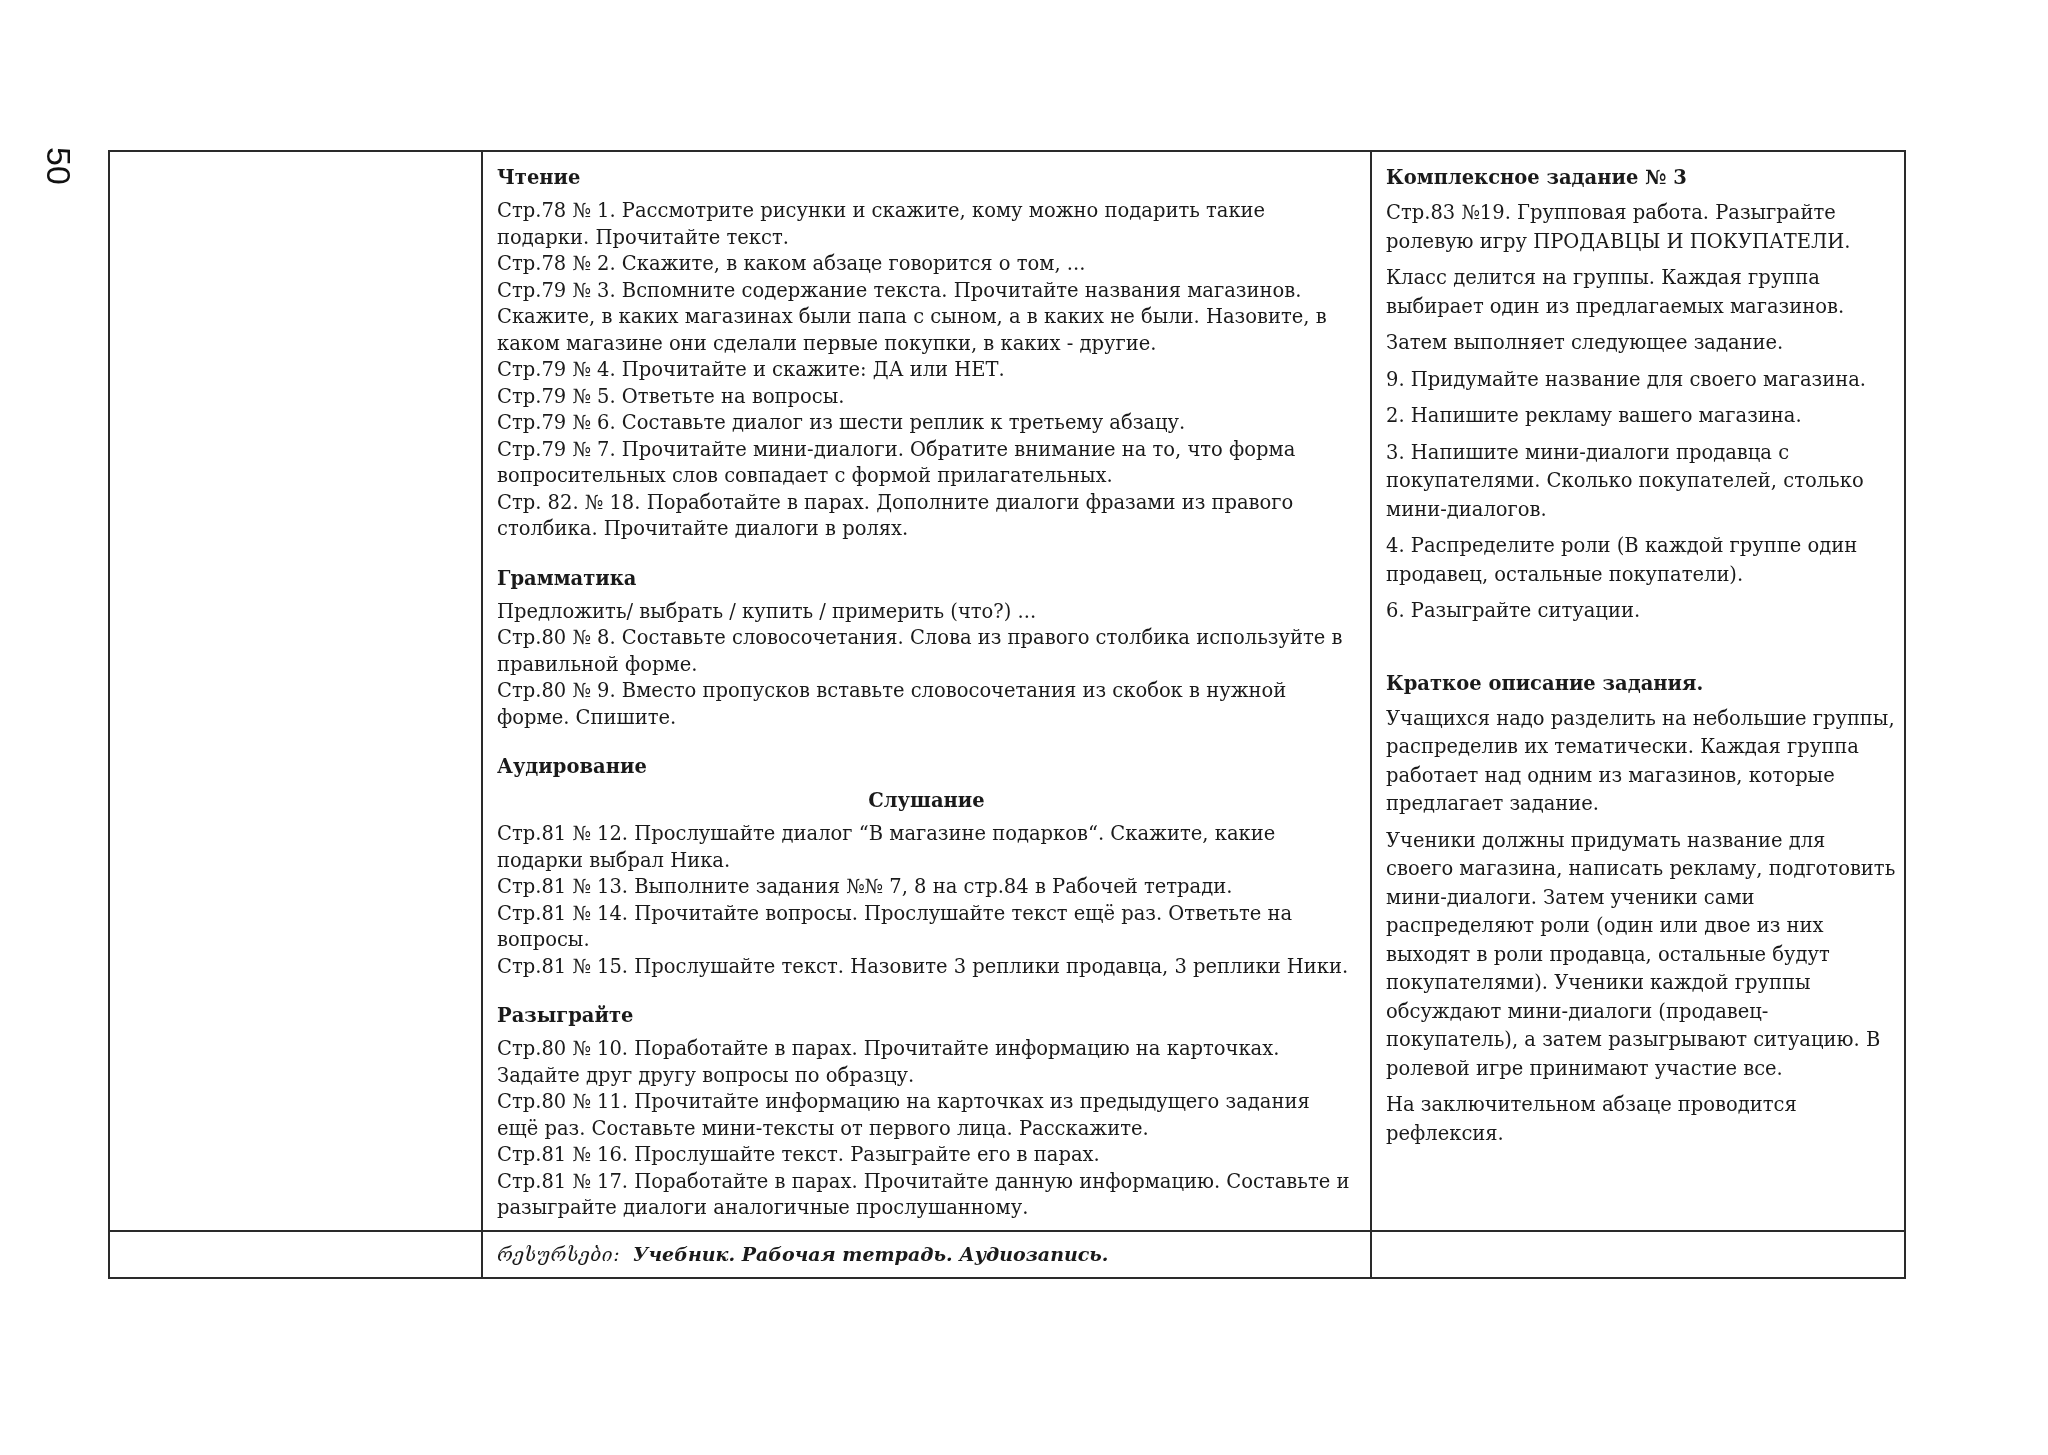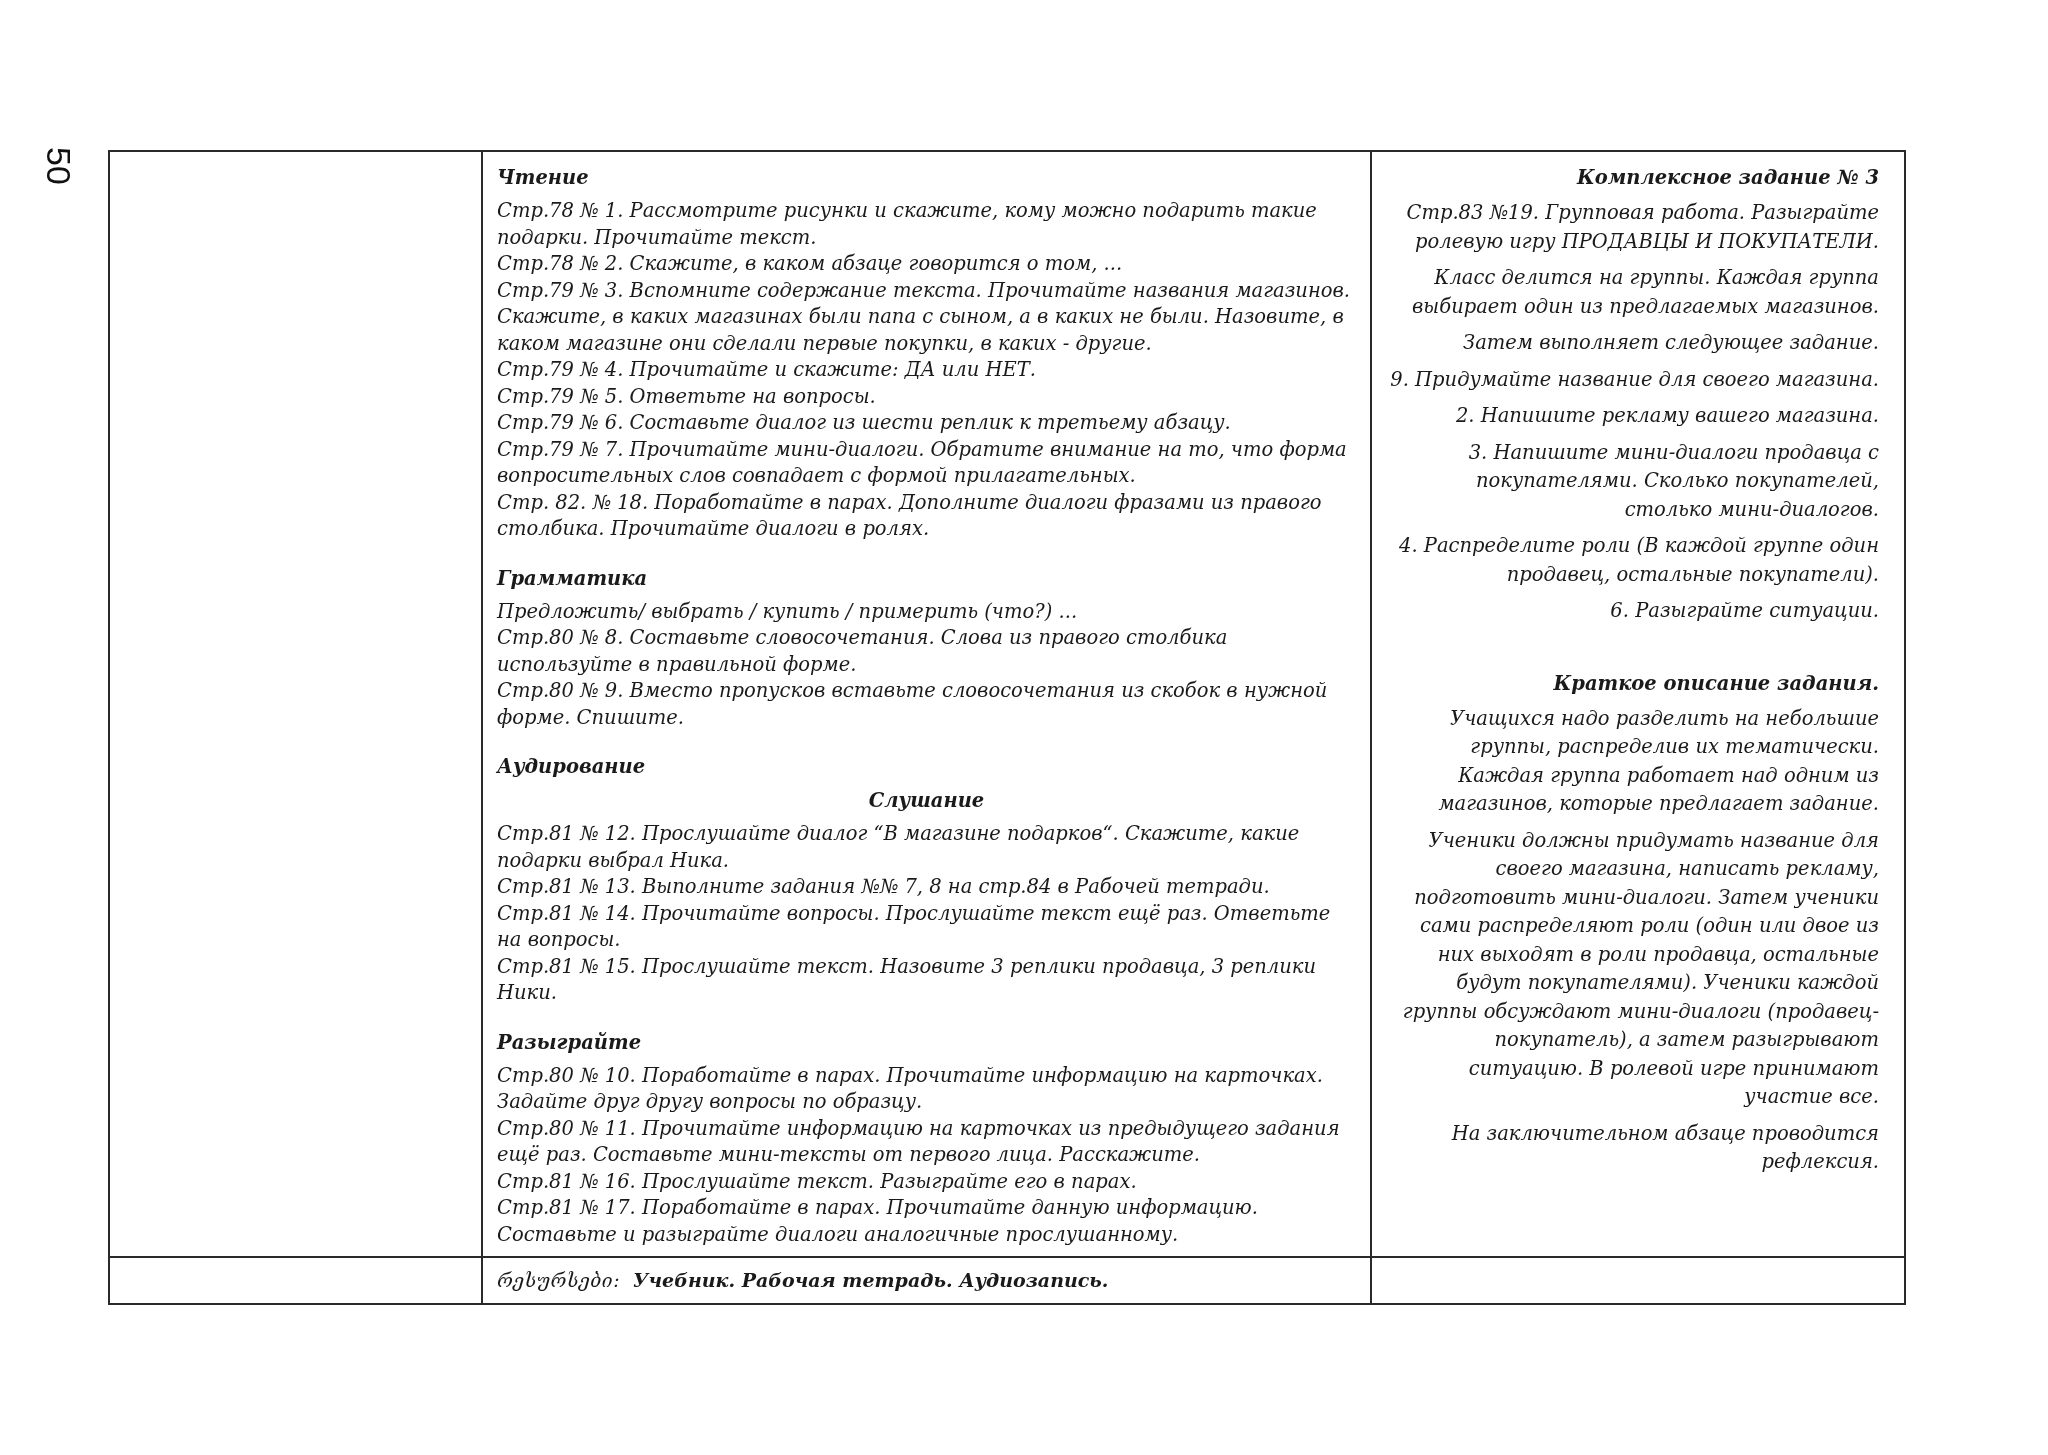--- a/index.html
+++ b/index.html
@@ -43,43 +43,42 @@
     }
     col.c1 { width: 373px; }
     col.c2 { width: 889px; }
     col.c3 { width: 534px; }
     .cell-main {
       padding: 12px 14px 8px 14px;
       font-size: 19.5px;
       line-height: 26.5px;
     }
     .cell-side {
-      padding: 12px 25px 8px 14px;
+      padding: 12px 8px 8px 14px;
       font-size: 19.5px;
       line-height: 28.5px;
-      text-align: right;
     }
     .section-heading {
       font-weight: bold;
       font-size: 19.5px;
       margin: 0 0 6px 0;
       line-height: 28px;
     }
     .section { margin-bottom: 22px; }
     .section:last-child { margin-bottom: 0; }
     .line { margin: 0; }
     .subheading {
       font-weight: bold;
       margin: 0 0 6px 0;
       line-height: 28px;
       text-align: center;
     }
     .side-para { margin: 7px 0 8px 0; }
     .side-gap { height: 36px; }
-    .row-main { height: 793px; font-style: italic; }
+    .row-main { height: 793px; }
     .row-footer td { height: 45px; }
     .footer-cell {
       padding: 9px 14px 0 14px;
       font-size: 19px;
       font-weight: bold;
       line-height: 26px;
       font-style: italic;
     }
     .geo-label { font-weight: normal; letter-spacing: 0.5px; }
   </style>

